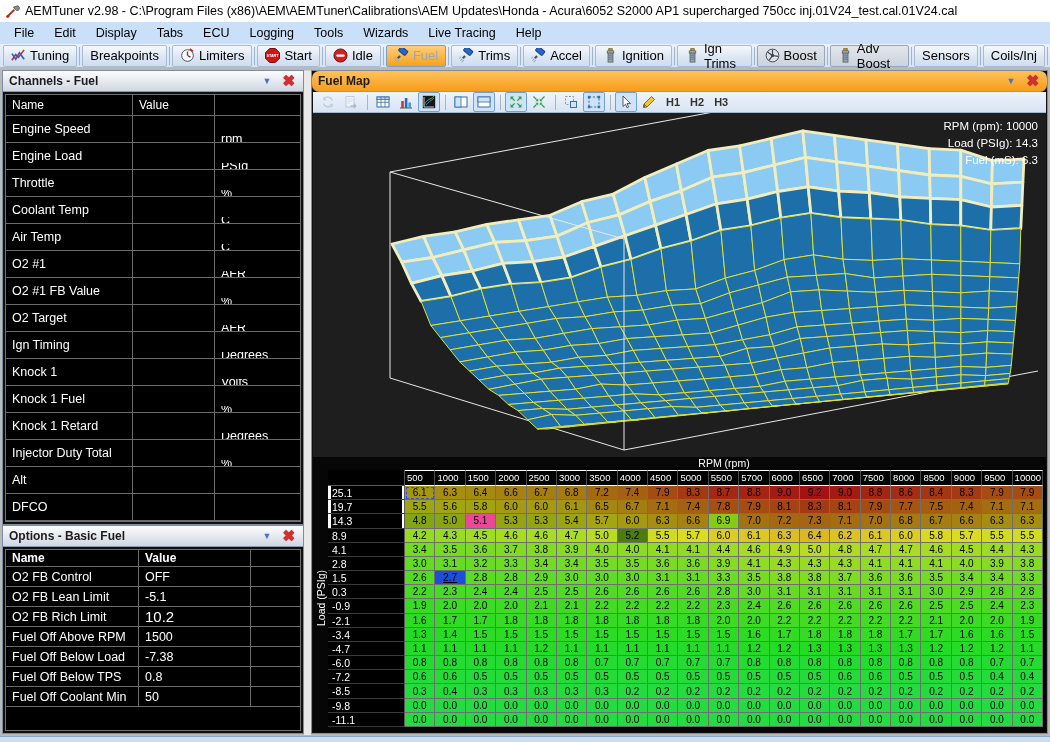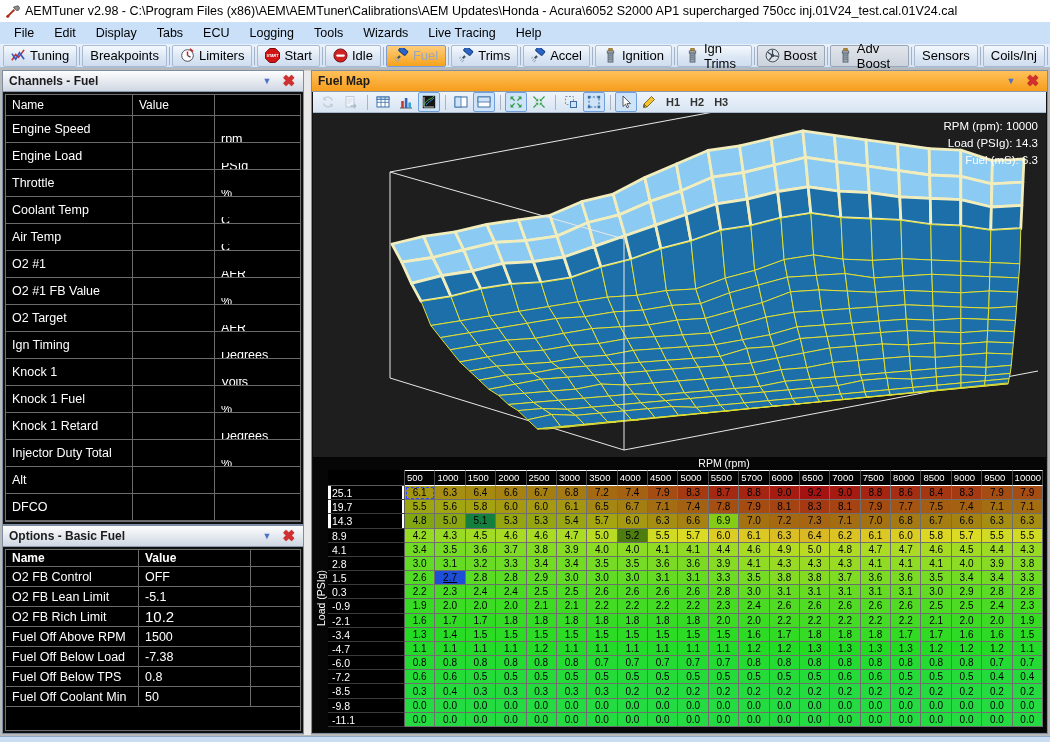--- a/index.html
+++ b/index.html
@@ -18,21 +18,21 @@
   
   #content{position:absolute;left:0;top:68px;right:0;height:668px;background:#b9b9b9;}
   .dockpanel{position:absolute;background:#101010;border:1px solid #7d8ea4;box-sizing:border-box;}
   #channels{left:2px;top:2px;width:302px;height:455px;}
   #options{left:2px;top:457px;width:302px;height:209px;}
   #splitter{position:absolute;left:304px;top:2px;width:7px;height:664px;background:#e9e9e9;border-top:1px solid #cfcfcf;}
   #fuelmap{left:311px;top:2px;width:737px;height:664px;}
   
   .phead{height:21px;display:flex;align-items:center;padding:0 4px 0 6px;font-size:12px;font-weight:bold;color:#1c1c1c;border-bottom:1px solid #8d9aae;box-sizing:border-box;}
   .phead.light{background:linear-gradient(#fdfdfd,#cfd7e3);}
-  .phead.orange{background:linear-gradient(#ffc159,#f69d1d);}
+  .phead.orange{background:linear-gradient(#ffc159,#f69d1d);border-radius:7px;}
   .phead .spacer{flex:1;}
   .ph-collapse{color:#4a72c8;font-size:9px;padding:0 7px;cursor:default;}
   .ph-close{color:#d03030;font-size:15px;font-weight:bold;line-height:14px;padding:0 4px;cursor:default;text-shadow:0 0 1px #a00;}
   
   .dtable{position:absolute;left:2px;right:2px;top:23px;bottom:2px;background:#000;border:1px solid #707070;}
   .drow{display:flex;border-bottom:1px solid #6b6b6b;box-sizing:border-box;}
   .dcell{border-right:1px solid #6b6b6b;box-sizing:border-box;color:#fff;display:flex;align-items:center;padding-left:6px;overflow:hidden;white-space:nowrap;}
   .dcell:last-child{border-right:none;margin-top:20px;}
   .dhead .dcell{color:#fff;}
   
@@ -888,21 +888,21 @@
             <div class="hm-cell" style="background: rgb(165, 67, 18);">8.1</div>
             <div class="hm-cell" style="background: rgb(165, 76, 18);">7.9</div>
             <div class="hm-cell" style="background: rgb(165, 84, 18);">7.7</div>
             <div class="hm-cell" style="background: rgb(165, 93, 18);">7.5</div>
             <div class="hm-cell" style="background: rgb(165, 97, 18);">7.4</div>
             <div class="hm-cell" style="background: rgb(165, 109, 18);">7.1</div>
             <div class="hm-cell" style="background: rgb(165, 109, 18);">7.1</div>
             <div class="hm-rowlabel sel">14.3</div>
             <div class="hm-cell" style="background: rgb(130, 165, 18);">4.8</div>
             <div class="hm-cell" style="background: rgb(138, 165, 18);">5.0</div>
-            <div class="hm-cell" style="background: #15803d;">5.1</div>
+            <div class="hm-cell" style="background: #ec4899;">5.1</div>
             <div class="hm-cell" style="background: rgb(149, 165, 18);">5.3</div>
             <div class="hm-cell" style="background: rgb(149, 165, 18);">5.3</div>
             <div class="hm-cell" style="background: rgb(153, 165, 18); text-align: center;">5.4</div>
             <div class="hm-cell" style="background: rgb(165, 165, 18);">5.7</div>
             <div class="hm-cell" style="background: rgb(165, 154, 18);">6.0</div>
             <div class="hm-cell" style="background: rgb(165, 142, 18);">6.3</div>
             <div class="hm-cell" style="background: rgb(165, 130, 18);">6.6</div>
             <div class="hm-cell" style="background: #84cc16;">6.9</div>
             <div class="hm-cell" style="background: rgb(165, 114, 18);">7.0</div>
             <div class="hm-cell" style="background: rgb(165, 105, 18);">7.2</div>

